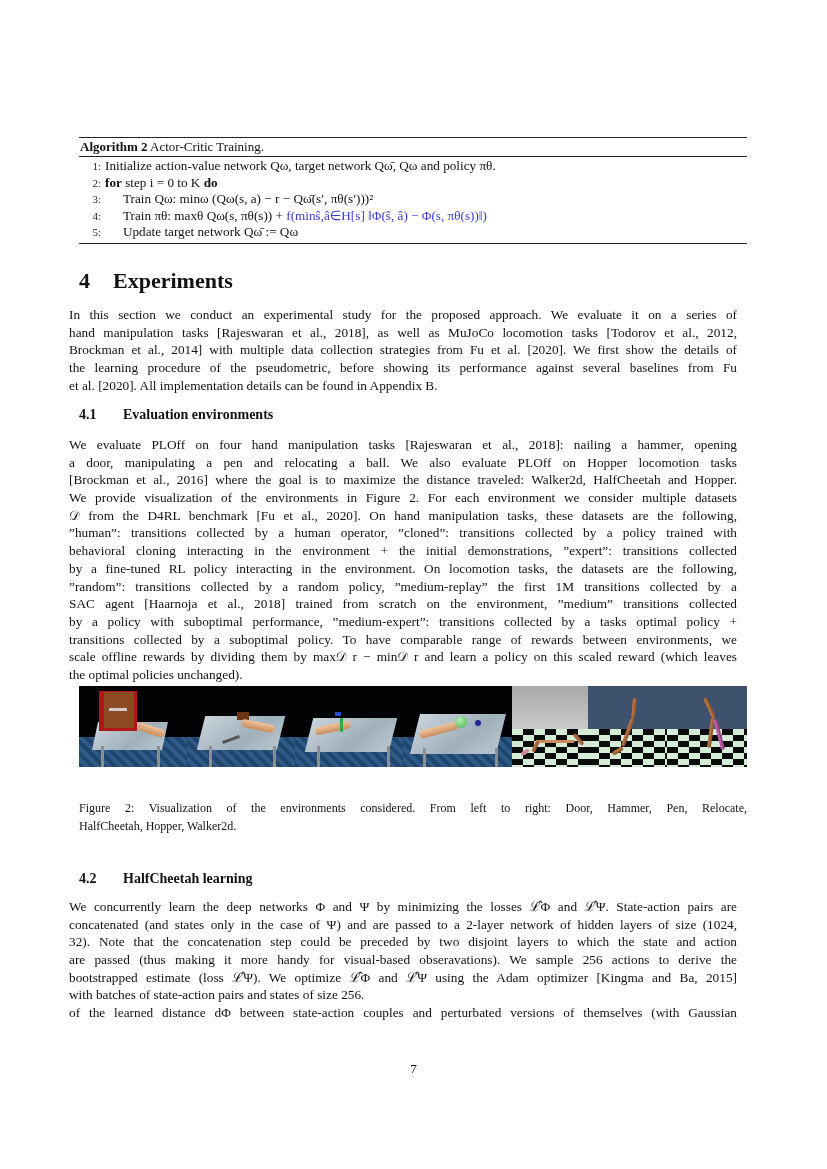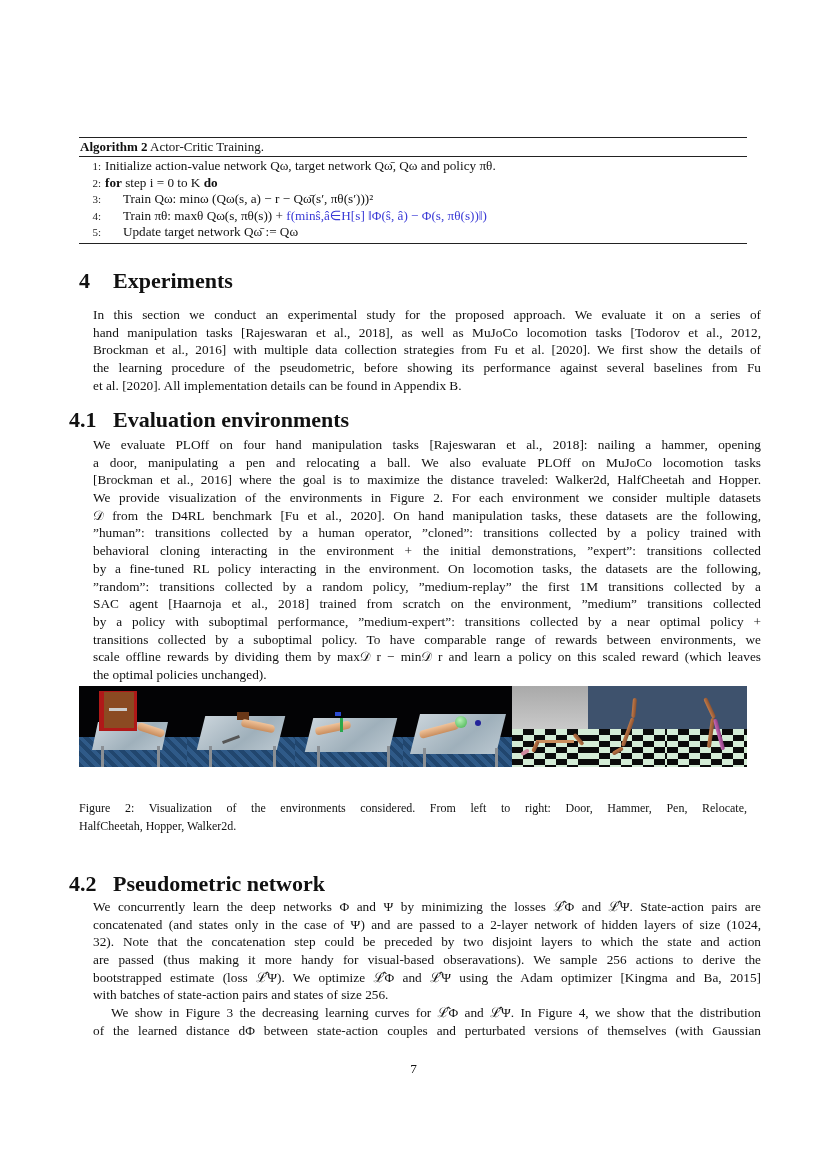--- a/index.html
+++ b/index.html
@@ -16,25 +16,25 @@
   .algo-lines { padding: 1px 0 2px 0; }
   .algo-line { font-family: "Liberation Serif", serif; font-size: 13.2px; line-height: 16.6px; height: 16.6px; white-space: nowrap; }
   .algo-line .num { display: inline-block; width: 22px; text-align: right; font-size: 11px; color: #222; margin-right: 4px; }
   .algo-line .indent { display: inline-block; width: 18px; }
   .algo-line .kw { font-weight: bold; }
   .blue { color: #3a3ad6; }
 
   
   .h-sec { position: absolute; left: 79px; font-family: "Liberation Serif", serif; font-weight: bold; font-size: 22px; }
   .h-sec .no { display: inline-block; width: 34px; }
-  .h-sub { position: absolute; left: 69px; font-family: "Liberation Serif", serif; font-weight: bold; font-size: 22px; }
+  .h-sub { position: absolute; left: 79px; font-family: "Liberation Serif", serif; font-weight: bold; font-size: 14px; }
   .h-sub .no { display: inline-block; width: 44px; }
 
   
-  .para { position: absolute; left: 93px; width: 668px; font-family: "Liberation Serif", serif;
+  .para { position: absolute; left: 69px; width: 668px; font-family: "Liberation Serif", serif;
           font-size: 13.3px; line-height: 17.7px; text-align: justify; }
   .para .ln { display: block; text-align: justify; text-align-last: justify; white-space: nowrap; height: 17.7px; }
   .para .ln.last { text-align-last: left; }
   .para .ln.indent1 { text-indent: 18px; }
 
   
   .figure { position: absolute; left: 79px; top: 686px; width: 668px; height: 81px; display: flex; }
   .panel { position: relative; height: 81px; overflow: hidden; }
   .panel.hand { background: #030305; }
   .floor-blue { position: absolute; left: 0; right: 0; bottom: 0; height: 30px;
@@ -94,41 +94,41 @@
   <div class="rule-bot"></div>
 </div>
 
 <div class="h-sec" style="top:268px;">
   <span class="no">4</span><span>Experiments</span>
 </div>
 
 <div class="para" style="top:306px;">
   <span class="ln">In this section we conduct an experimental study for the proposed approach. We evaluate it on a series of</span>
   <span class="ln">hand manipulation tasks [Rajeswaran et al., 2018], as well as MuJoCo locomotion tasks [Todorov et al., 2012,</span>
-  <span class="ln">Brockman et al., 2016] with multiple data collection strategies from Fu et al. [2020]. We first show the details of</span>
+  <span class="ln">Brockman et al., 2014] with multiple data collection strategies from Fu et al. [2020]. We first show the details of</span>
   <span class="ln">the learning procedure of the pseudometric, before showing its performance against several baselines from Fu</span>
   <span class="ln last">et al. [2020]. All implementation details can be found in Appendix B.</span>
 </div>
 
 <div class="h-sub" style="top:407px;">
   <span class="no">4.1</span><span>Evaluation environments</span>
 </div>
 
 <div class="para" style="top:436px;">
   <span class="ln">We evaluate PLOff on four hand manipulation tasks [Rajeswaran et al., 2018]: nailing a hammer, opening</span>
-  <span class="ln">a door, manipulating a pen and relocating a ball. We also evaluate PLOff on MuJoCo locomotion tasks</span>
+  <span class="ln">a door, manipulating a pen and relocating a ball. We also evaluate PLOff on Hopper locomotion tasks</span>
   <span class="ln">[Brockman et al., 2016] where the goal is to maximize the distance traveled: Walker2d, HalfCheetah and Hopper.</span>
   <span class="ln">We provide visualization of the environments in Figure 2. For each environment we consider multiple datasets</span>
   <span class="ln">𝒟 from the D4RL benchmark [Fu et al., 2020]. On hand manipulation tasks, these datasets are the following,</span>
   <span class="ln">”human”: transitions collected by a human operator, ”cloned”: transitions collected by a policy trained with</span>
   <span class="ln">behavioral cloning interacting in the environment + the initial demonstrations, ”expert”: transitions collected</span>
   <span class="ln">by a fine-tuned RL policy interacting in the environment. On locomotion tasks, the datasets are the following,</span>
   <span class="ln">”random”: transitions collected by a random policy, ”medium-replay” the first 1M transitions collected by a</span>
   <span class="ln">SAC agent [Haarnoja et al., 2018] trained from scratch on the environment, ”medium” transitions collected</span>
-  <span class="ln">by a policy with suboptimal performance, ”medium-expert”: transitions collected by a near optimal policy +</span>
+  <span class="ln">by a policy with suboptimal performance, ”medium-expert”: transitions collected by a tasks optimal policy +</span>
   <span class="ln">transitions collected by a suboptimal policy. To have comparable range of rewards between environments, we</span>
   <span class="ln">scale offline rewards by dividing them by max𝒟 r − min𝒟 r and learn a policy on this scaled reward (which leaves</span>
   <span class="ln last">the optimal policies unchanged).</span>
 </div>
 
 <div class="figure">
 
   <div class="panel hand" style="width:108px;">
     <div class="floor-blue"></div>
     <div class="table-top" style="left:16px; top:36px; width:70px; height:28px; transform: skewX(-12deg);"></div>
@@ -198,27 +198,26 @@
     <div class="limb" style="left:46px; top:33px; height:32px; background:linear-gradient(90deg,#c86ab6,#8a3c80); transform:rotate(-15deg);"></div>
   </div>
 </div>
 
 <div class="caption">
   <span class="ln">Figure 2: Visualization of the environments considered. From left to right: Door, Hammer, Pen, Relocate,</span>
   <span class="ln last">HalfCheetah, Hopper, Walker2d.</span>
 </div>
 
 <div class="h-sub" style="top:871px;">
-  <span class="no">4.2</span><span>Pseudometric network</span>
+  <span class="no">4.2</span><span>HalfCheetah learning</span>
 </div>
 
 <div class="para" style="top:898px;">
   <span class="ln">We concurrently learn the deep networks Φ and Ψ by minimizing the losses ℒ̂Φ and ℒ̂Ψ. State-action pairs are</span>
   <span class="ln">concatenated (and states only in the case of Ψ) and are passed to a 2-layer network of hidden layers of size (1024,</span>
   <span class="ln">32). Note that the concatenation step could be preceded by two disjoint layers to which the state and action</span>
   <span class="ln">are passed (thus making it more handy for visual-based obseravations). We sample 256 actions to derive the</span>
   <span class="ln">bootstrapped estimate (loss ℒ̂Ψ). We optimize ℒ̂Φ and ℒ̂Ψ using the Adam optimizer [Kingma and Ba, 2015]</span>
   <span class="ln last">with batches of state-action pairs and states of size 256.</span>
-  <span class="ln indent1">We show in Figure 3 the decreasing learning curves for ℒ̂Φ and ℒ̂Ψ. In Figure 4, we show that the distribution</span>
   <span class="ln">of the learned distance dΦ between state-action couples and perturbated versions of themselves (with Gaussian</span>
 </div>
 
 <div class="pageno">7</div>
 
 </body></html>

